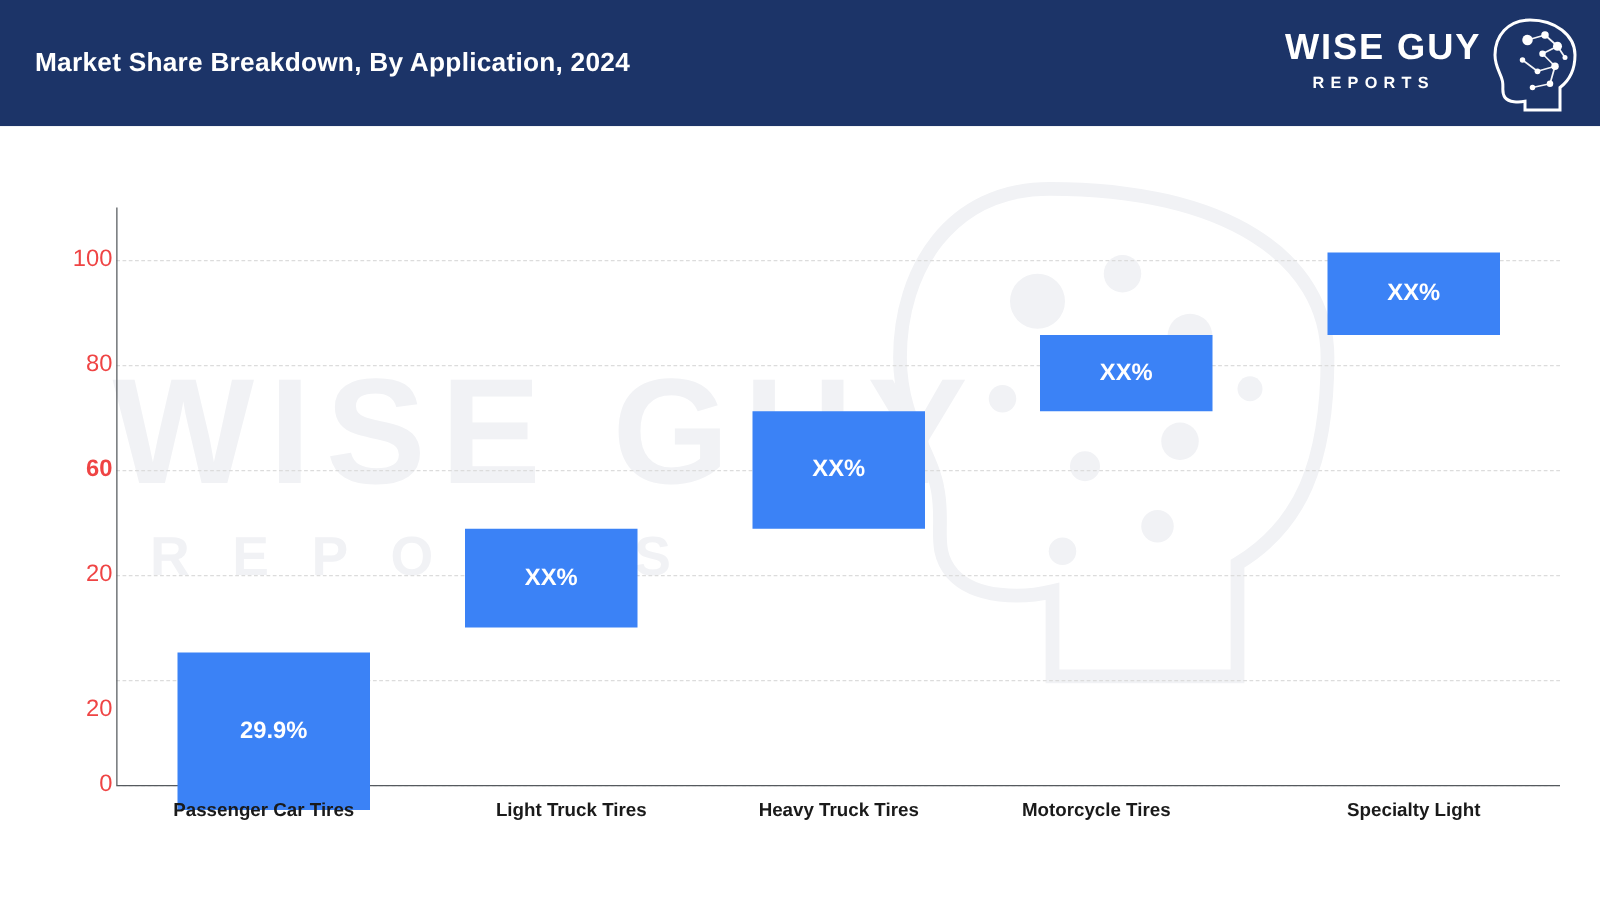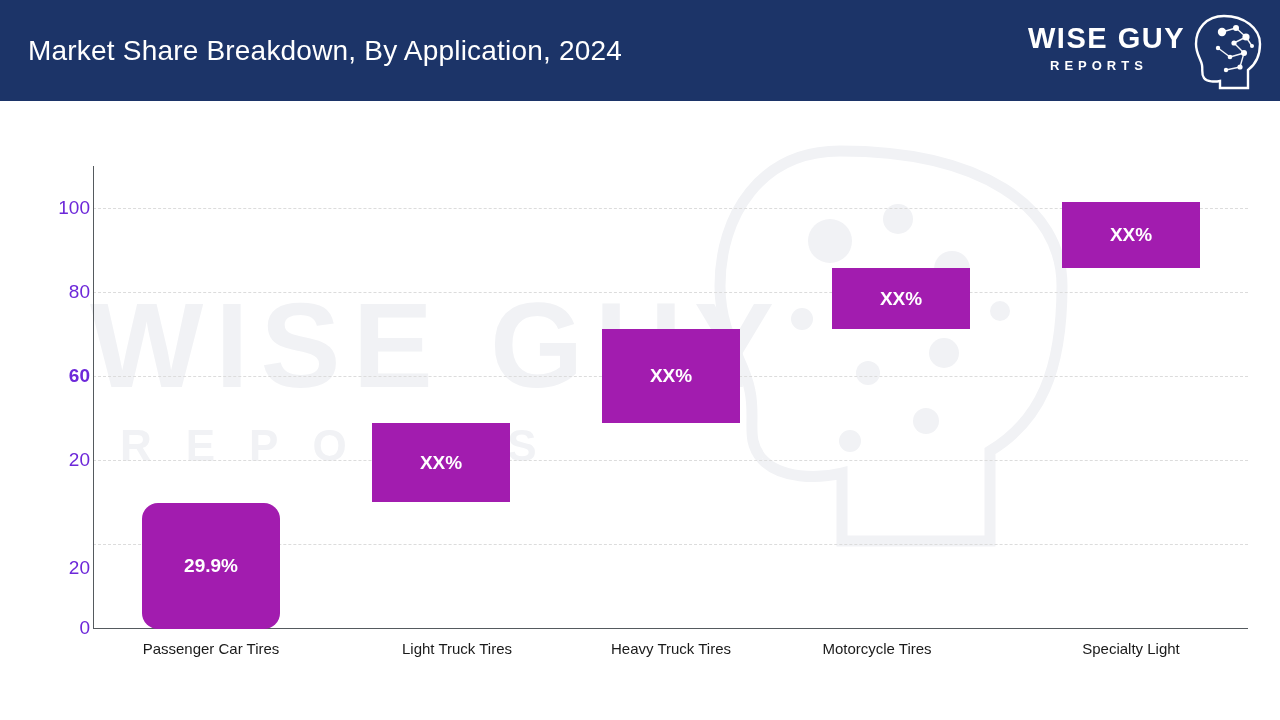--- a/index.html
+++ b/index.html
@@ -22,22 +22,22 @@
     width: 1280px;
     height: 101px;
     background: #1c3468;
     display: flex;
     align-items: center;
     box-sizing: border-box;
     padding: 0 24px 0 28px;
   }
   .header-title {
     color: #ffffff;
-    font-size: 28px;
-    font-weight: normal;
+    font-size: 21px;
+    font-weight: bold;
     letter-spacing: 0.2px;
     white-space: nowrap;
   }
   .logo {
     position: absolute;
     right: 8px;
     top: 6px;
     width: 250px;
     height: 88px;
   }
@@ -130,42 +130,42 @@
     left: 0;
     top: 462px;
     width: 1155px;
     height: 0;
     border-top: 1px solid #555a5e;
   }
   .tick-label {
     position: absolute;
     right: 1158px;
     text-align: right;
-    color: #6d28d9;
+    color: #ef4444;
     font-size: 19px;
     width: 60px;
     transform: translateY(-11px);
   }
   .bar {
     position: absolute;
-    background: #a21caf;
+    background: #3b82f6;
     display: flex;
     align-items: center;
     justify-content: center;
   }
   .bar-label {
     color: #ffffff;
     font-size: 19px;
     font-weight: bold;
   }
   .cat-label {
     position: absolute;
     color: #1a1a1a;
     font-size: 15px;
-    font-weight: normal;
+    font-weight: bold;
     text-align: center;
     line-height: 21px;
   }
 </style>
 </head>
 <body>
 
 <div class="header">
   <div class="header-title">Market Share Breakdown, By Application, 2024</div>
 
@@ -223,21 +223,21 @@
     <div class="tick-label" style="top:462px;">0</div>
     <div class="tick-label" style="top:378px;margin-top:24px;">20</div>
     <div class="tick-label" style="top:294px;">20</div>
     <div class="tick-label" style="top:210px;font-weight:bold;">60</div>
     <div class="tick-label" style="top:126px;">80</div>
     <div class="tick-label" style="top:42px;">100</div>
 
     <div class="axis-y"></div>
     <div class="axis-x"></div>
 
-    <div class="bar" style="left:49px;  width:138px; top:337px; height:126px;border-radius:16px;">
+    <div class="bar" style="left:49px;  width:154px; top:356px; height:126px;">
       <span class="bar-label">29.9%</span>
     </div>
 
     <div class="bar" style="left:279px; width:138px; top:257px; height:79px;">
       <span class="bar-label">XX%</span>
     </div>
 
     <div class="bar" style="left:509px; width:138px; top:163px; height:94px;">
       <span class="bar-label">XX%</span>
     </div>

